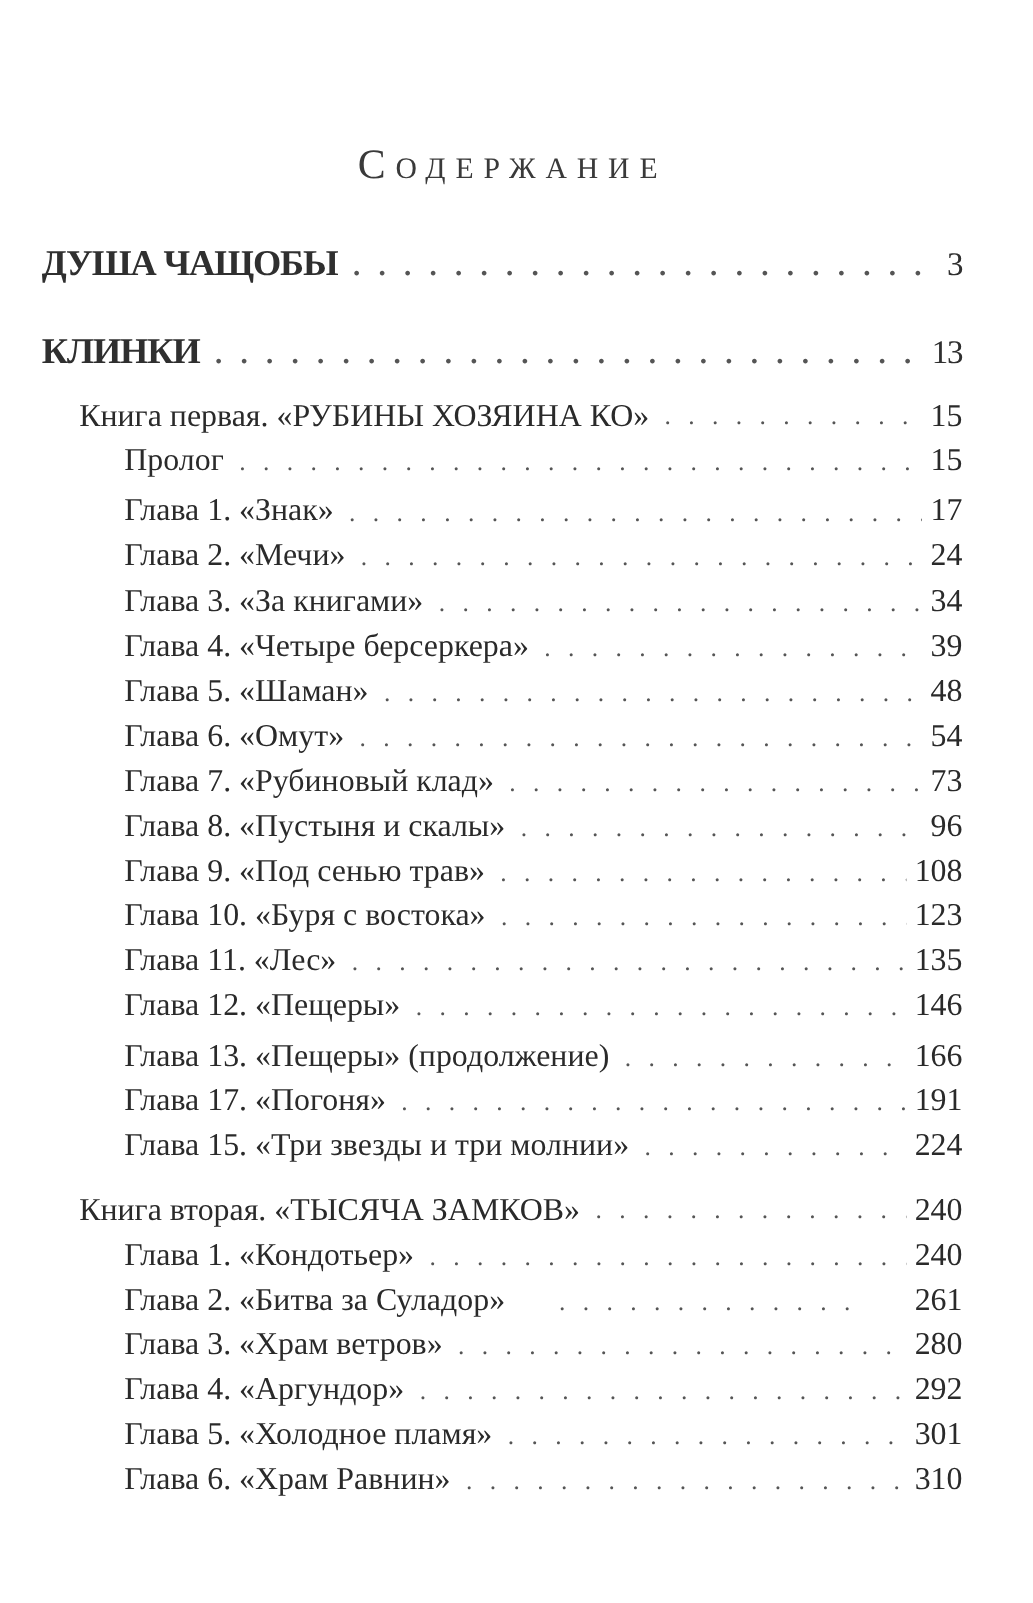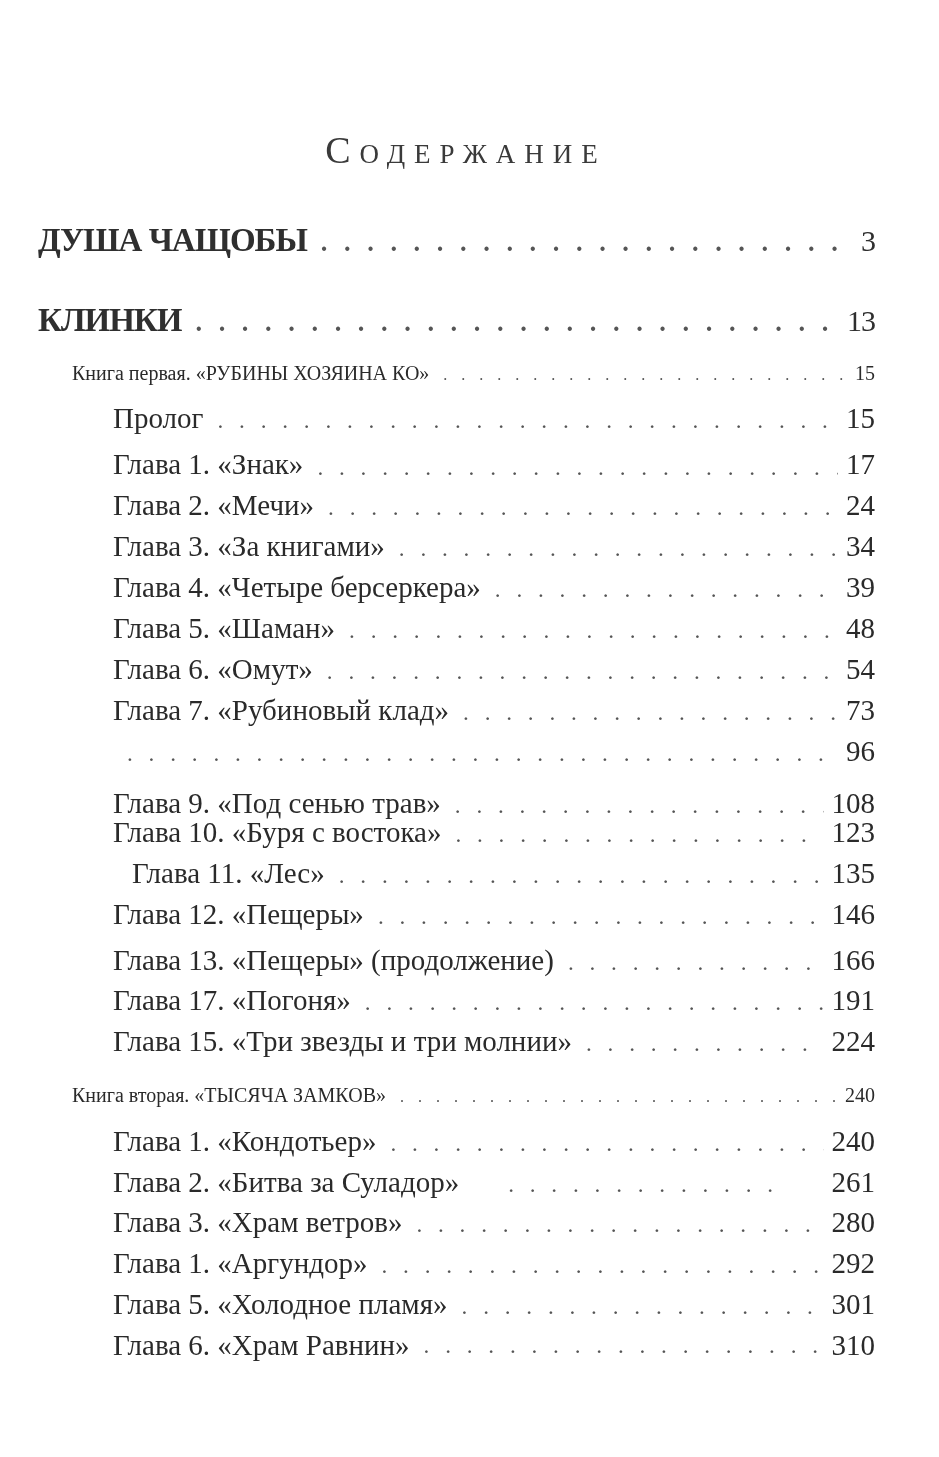--- a/index.html
+++ b/index.html
@@ -21,21 +21,21 @@
   .row .dots {
     flex:1 1 auto; overflow:hidden; margin:0 8px 0 14px;
     letter-spacing:5px; color:#555; font-size:0.8em;
   }
   .row .dots::before {
     content:". . . . . . . . . . . . . . . . . . . . . . . . . . . . . . . . . . . . . . . . . . . . . . . . . . . . . . . . . . . . . . . . . . . . . . . . . . . . .";
   }
   .row .pg { flex:0 0 auto; text-align:right; }
   .part { font-size:33px; font-weight:bold; color:#2f2f2f; letter-spacing:-1px; left:38px; }
   .part .pg { font-weight:normal; font-size:30px; }
-  .book { font-size:20px; left:72px; }
+  .book { font-size:29px; left:72px;align-items:center; }
   .ch { font-size:29px; left:113px; }
 </style>
 </head>
 <body>
 
 <div class="title">Содержание</div>
 
 <div class="row part" style="top:222px;">
   <span class="lbl">ДУША ЧАЩОБЫ</span>
   <span class="dots"></span>
@@ -87,34 +87,35 @@
     <span class="lbl">Глава 6.  «Омут»</span>
     <span class="dots"></span>
     <span class="pg">54</span>
   </div>
 <div class="row ch" style="top:694px;">
     <span class="lbl">Глава 7. «Рубиновый клад»</span>
     <span class="dots"></span>
     <span class="pg">73</span>
   </div>
 <div class="row ch" style="top:735px;">
+    <span class="lbl">Глава 8. «Пустыня и скалы»</span>
     <span class="dots"></span>
     <span class="pg">96</span>
   </div>
-<div class="row ch" style="top:776px;margin-top:11px;">
+<div class="row ch" style="top:776px;">
     <span class="lbl">Глава 9. «Под сенью трав»</span>
     <span class="dots"></span>
     <span class="pg">108</span>
   </div>
 <div class="row ch" style="top:816px;">
     <span class="lbl">Глава 10. «Буря с востока»</span>
     <span class="dots"></span>
     <span class="pg">123</span>
   </div>
-<div class="row ch" style="top:857px;margin-left:19px;">
+<div class="row ch" style="top:857px;">
     <span class="lbl">Глава 11. «Лес»</span>
     <span class="dots"></span>
     <span class="pg">135</span>
   </div>
 <div class="row ch" style="top:898px;">
     <span class="lbl">Глава 12. «Пещеры»</span>
     <span class="dots"></span>
     <span class="pg">146</span>
   </div>
 <div class="row ch" style="top:944px;">
@@ -147,26 +148,26 @@
     <span class="lbl">Глава 2. «Битва за Суладор»</span>
     <span class="dots"></span>
     <span class="pg">261</span>
   </div>
 <div class="row ch" style="top:1206px;">
     <span class="lbl">Глава 3. «Храм ветров»</span>
     <span class="dots"></span>
     <span class="pg">280</span>
   </div>
 <div class="row ch" style="top:1247px;">
-    <span class="lbl">Глава 1. «Аргундор»</span>
+    <span class="lbl">Глава 4. «Аргундор»</span>
     <span class="dots"></span>
     <span class="pg">292</span>
   </div>
 <div class="row ch" style="top:1288px;">
     <span class="lbl">Глава 5. «Холодное пламя»</span>
     <span class="dots"></span>
     <span class="pg">301</span>
   </div>
-<div class="row ch" style="top:1329px;align-items:center;">
+<div class="row ch" style="top:1329px;">
     <span class="lbl">Глава 6. «Храм Равнин»</span>
     <span class="dots"></span>
     <span class="pg">310</span>
   </div>
 
 </body></html>

